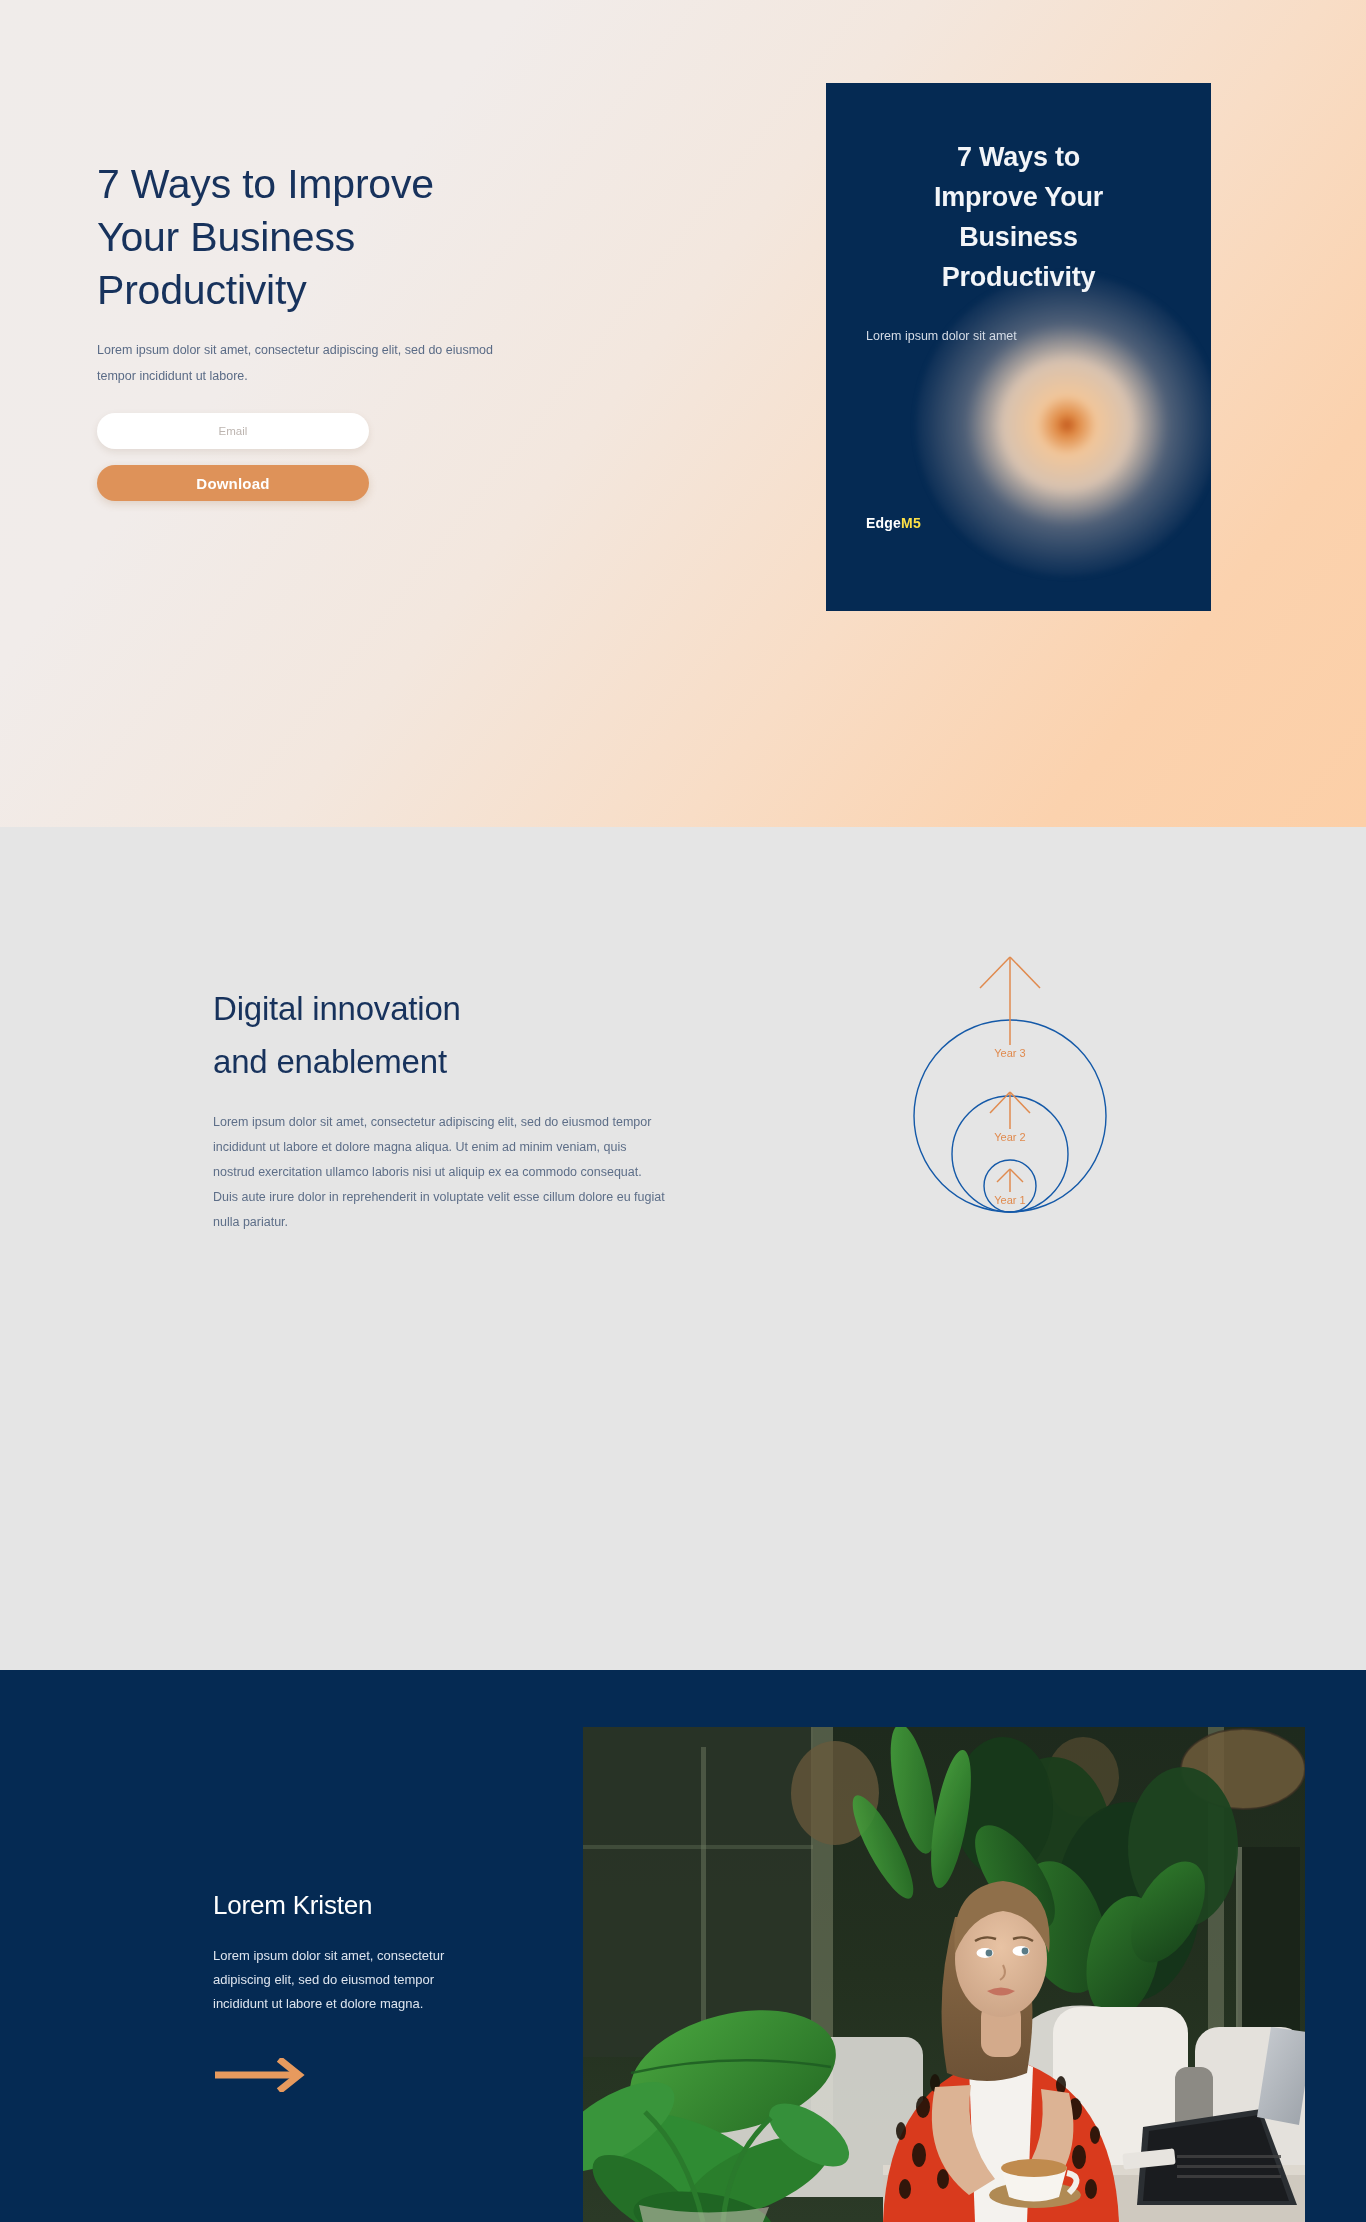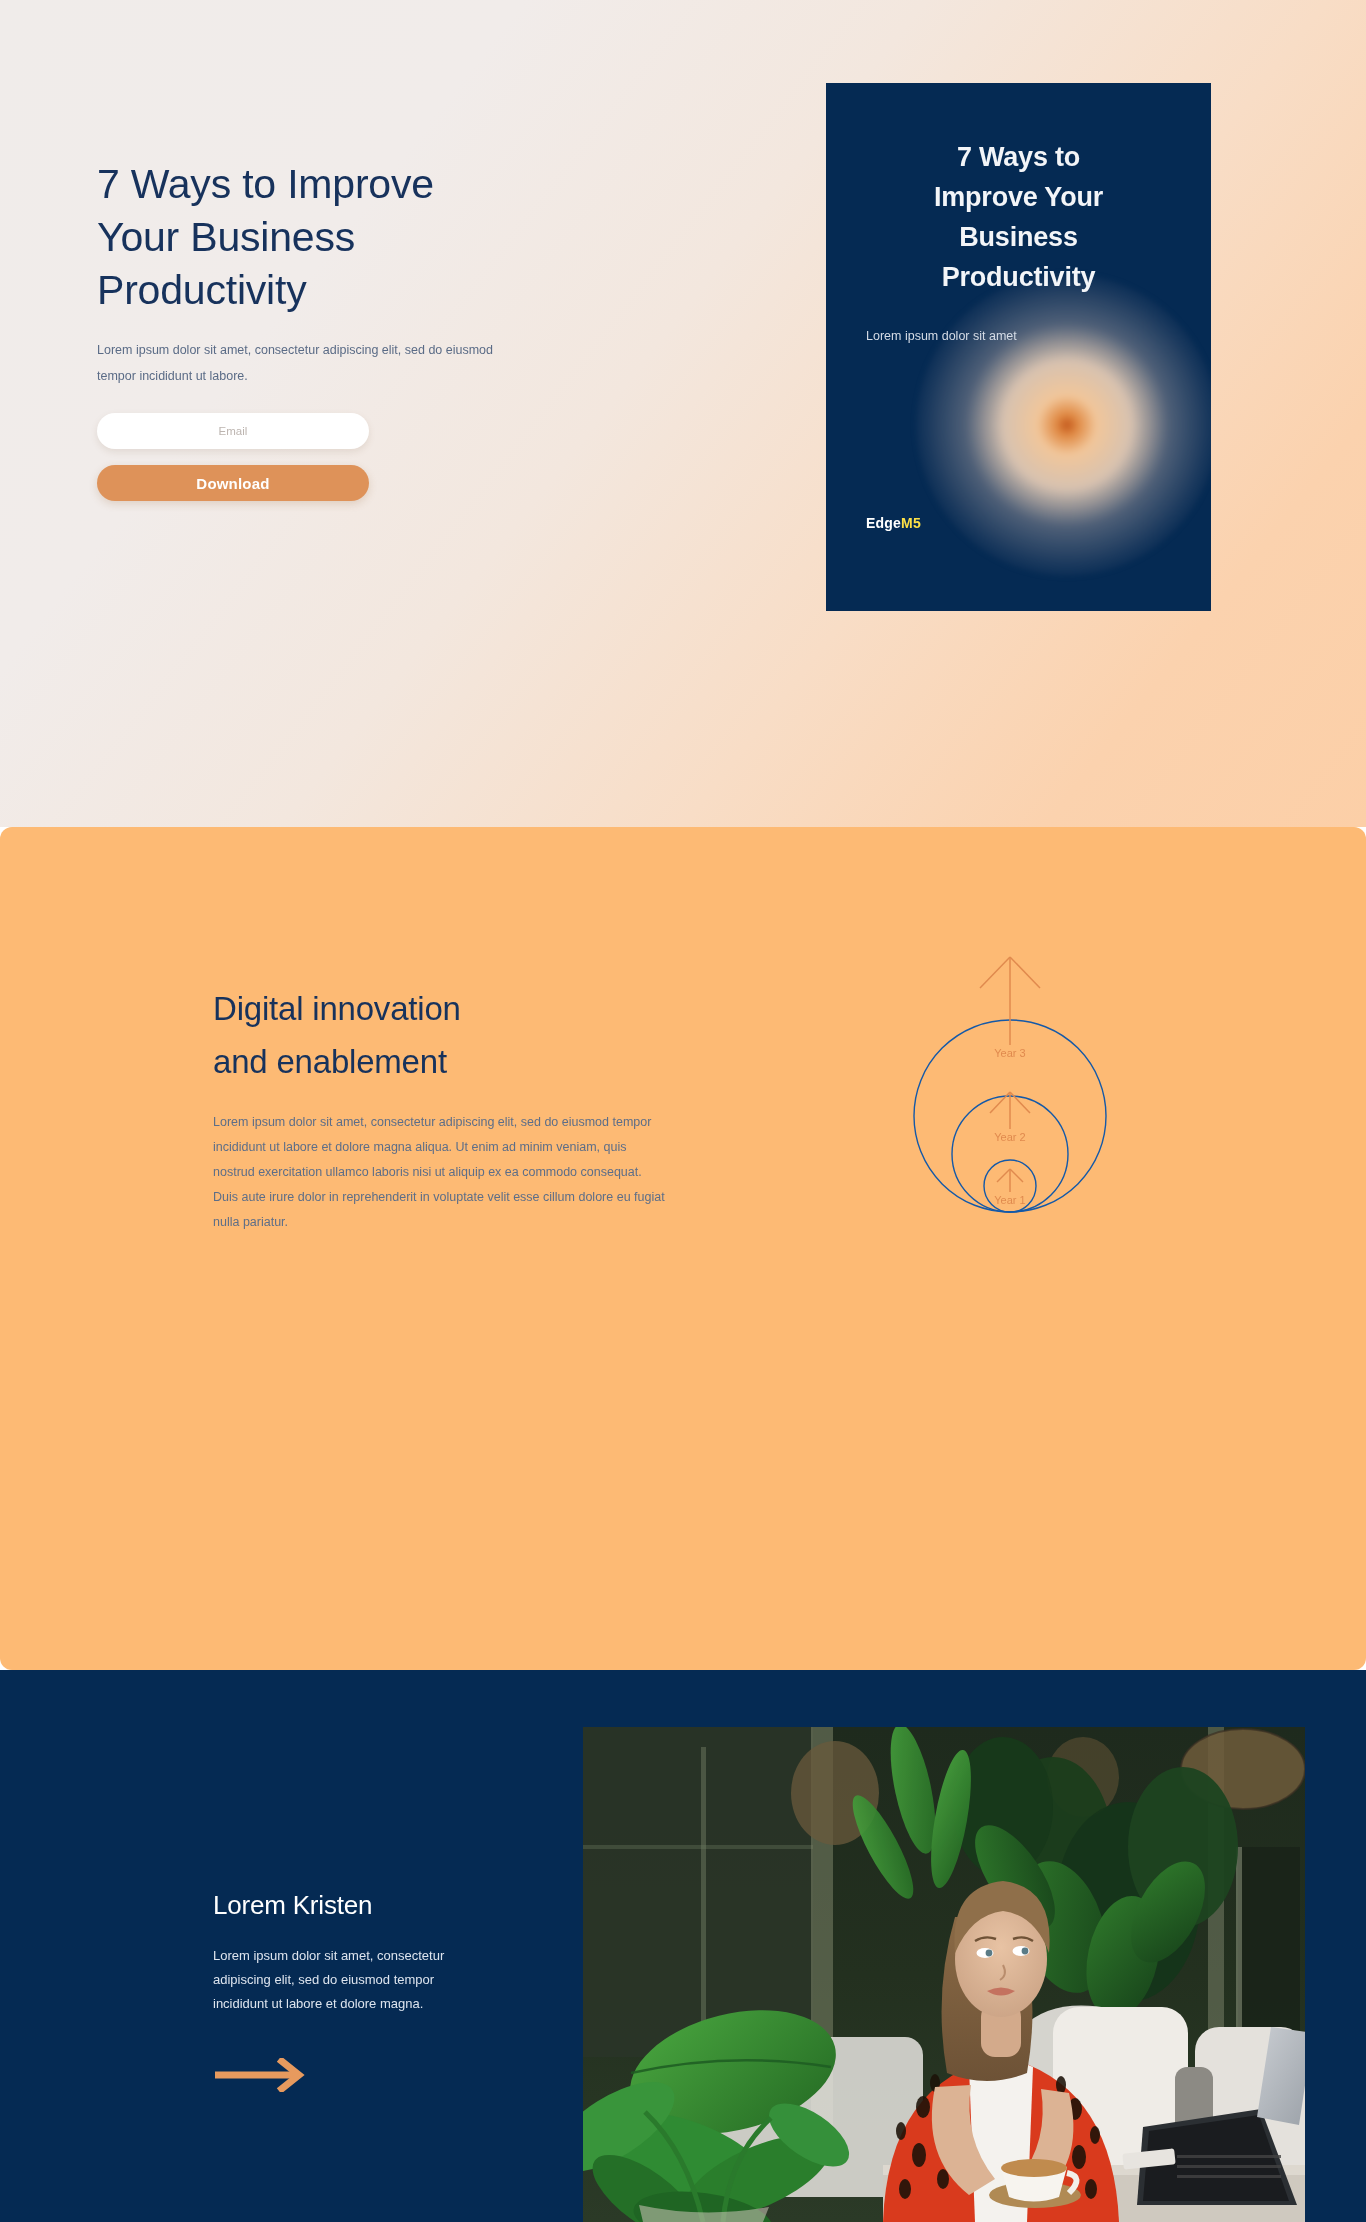--- a/index.html
+++ b/index.html
@@ -157,22 +157,21 @@
   }
   .logo-a { color: #ffffff; text-align: center; }
   .logo-b { color: #fde047; }
 
   
   .white-sec {
     position: absolute;
     top: 827px; left: 0;
     width: 1366px;
     height: 843px;
-    background: #fdba74;
-    border-radius: 12px;
+    background: #e5e5e5;
   }
 
   .innov {
     position: absolute;
     left: 213px;
     top: 155px;
     width: 460px;
   }
 
   .innov-title {

